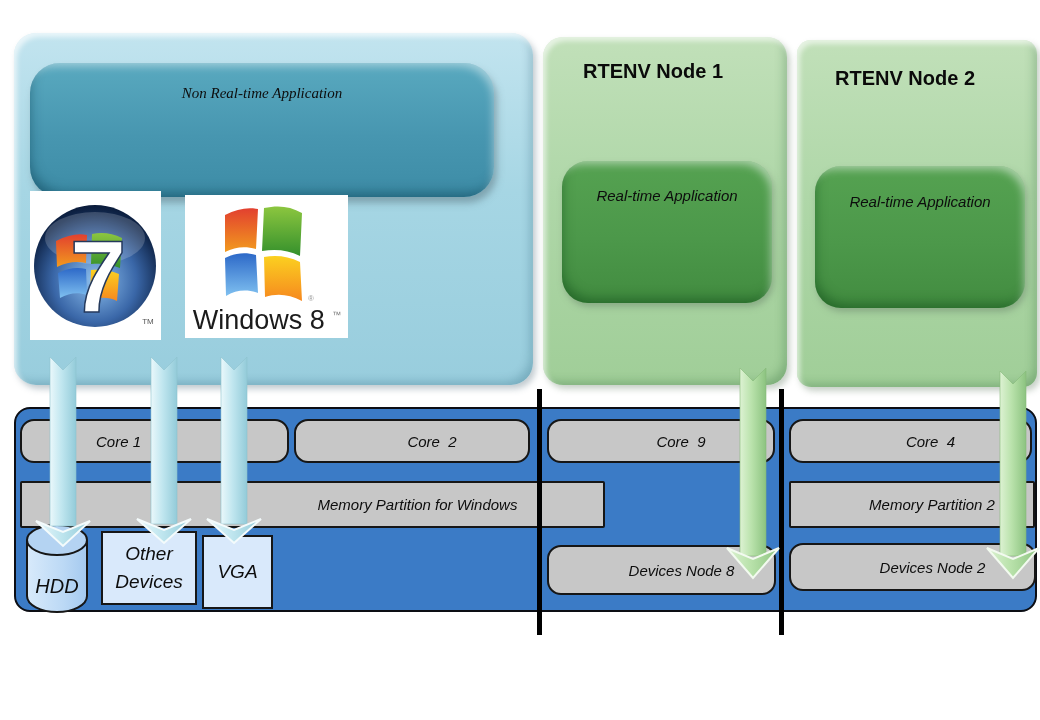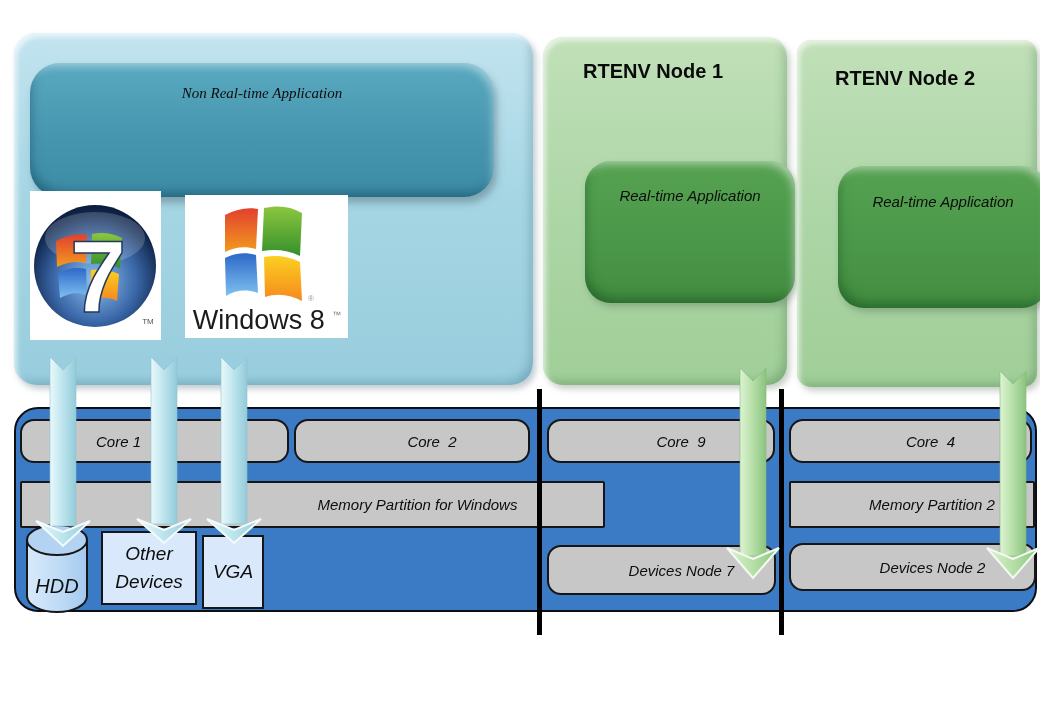--- a/index.html
+++ b/index.html
@@ -30,29 +30,28 @@
     box-shadow: inset -5px 7px 8px -4px rgba(255,255,255,.45),
                 inset 5px -9px 12px -5px rgba(8,60,80,.5),
                 3px 6px 7px rgba(90,115,125,.5);
     font-family: Liberation Serif, serif;
   }
   .greenpill{
     border-radius:26px;background:linear-gradient(180deg,#55A251 0%,#4C984A 55%,#428C40 100%);
     box-shadow: inset -5px 7px 8px -4px rgba(255,255,255,.5),
                 inset 5px -9px 12px -5px rgba(10,70,20,.5),
                 2px 4px 6px rgba(110,135,110,.5);
-    margin-left: 23px;
   }
   .node-title{
     position:absolute;left:0;right:24px;text-align:center;
     font-weight:bold;font-size:20px;color:#0a0a0a;white-space:pre;
   }
   
   .hwbox{
-    position:absolute;background:#3B7BC6;border:2px solid #0c0e14;border-radius:24px;
+    position:absolute;background:#3B7BC6;border:2px solid #0c0e14;border-radius:16px;
   }
   .graybox{
     position:absolute;background:#C7C7C7;border:2px solid #161616;border-radius:14px;
     display:flex;align-items:center;justify-content:center;
     font-style:italic;font-size:15px;color:#0d0d0d;white-space:pre;box-sizing:border-box;padding-left:40px;
   }
   .membox{border-radius:2px;}
   .devlight{
     position:absolute;background:#D9E9FB;border:2px solid #161616;
     display:flex;flex-direction:column;align-items:center;justify-content:center;
@@ -154,21 +153,21 @@
     </div>
 
     <div class="graybox membox" style="left:4px;top:72px;width:585px;height:47px;padding-left:210px">
       <span>Memory Partition for Windows</span>
     </div>
     <div class="graybox membox" style="left:773px;top:72px;width:246px;height:47px">
       <span>Memory Partition 2</span>
     </div>
 
     <div class="graybox" style="left:531px;top:136px;width:229px;height:50px">
-      <span>Devices Node 7</span>
+      <span>Devices Node 8</span>
     </div>
     <div class="graybox" style="left:773px;top:134px;width:247px;height:48px">
       <span>Devices Node 2</span>
     </div>
 
     <div class="abs" style="left:8px;top:114px;width:66px;height:92px">
       <svg width="66" height="92" viewBox="0 0 66 92">
         <defs>
           <linearGradient id="cylbody" x1="0" y1="0" x2="1" y2="0">
             <stop offset="0%" stop-color="#D8EAFB"></stop>
@@ -179,21 +178,21 @@
         <path d="M3,17 L3,73 A30,16 0 0 0 63,73 L63,17" fill="url(#cylbody)" stroke="#161616" stroke-width="2"></path>
         <ellipse cx="33" cy="17" rx="30" ry="15" fill="#B4D3F2" stroke="#161616" stroke-width="2"></ellipse>
         <text x="33" y="70" text-anchor="middle" font-family="Liberation Sans, sans-serif" font-size="20" font-style="italic" fill="#0d0d0d">HDD</text>
       </svg>
     </div>
 
     <div class="devlight" style="left:85px;top:122px;width:96px;height:74px">
       <span>Other</span>
       <span>Devices</span>
     </div>
-    <div class="devlight" style="left:186px;top:126px;width:62px;height:74px">
+    <div class="devlight" style="left:186px;top:126px;width:71px;height:74px">
       <span>VGA</span>
     </div>
   </div>
 
   <div class="vline" style="left:537px;top:389px;height:246px"></div>
   <div class="vline" style="left:779px;top:389px;height:246px"></div>
 
   <svg id="arrow-overlay" width="1040" height="720" viewBox="0 0 1040 720">
     <defs>
       <linearGradient id="abarblue" x1="0" y1="0" x2="1" y2="0">

